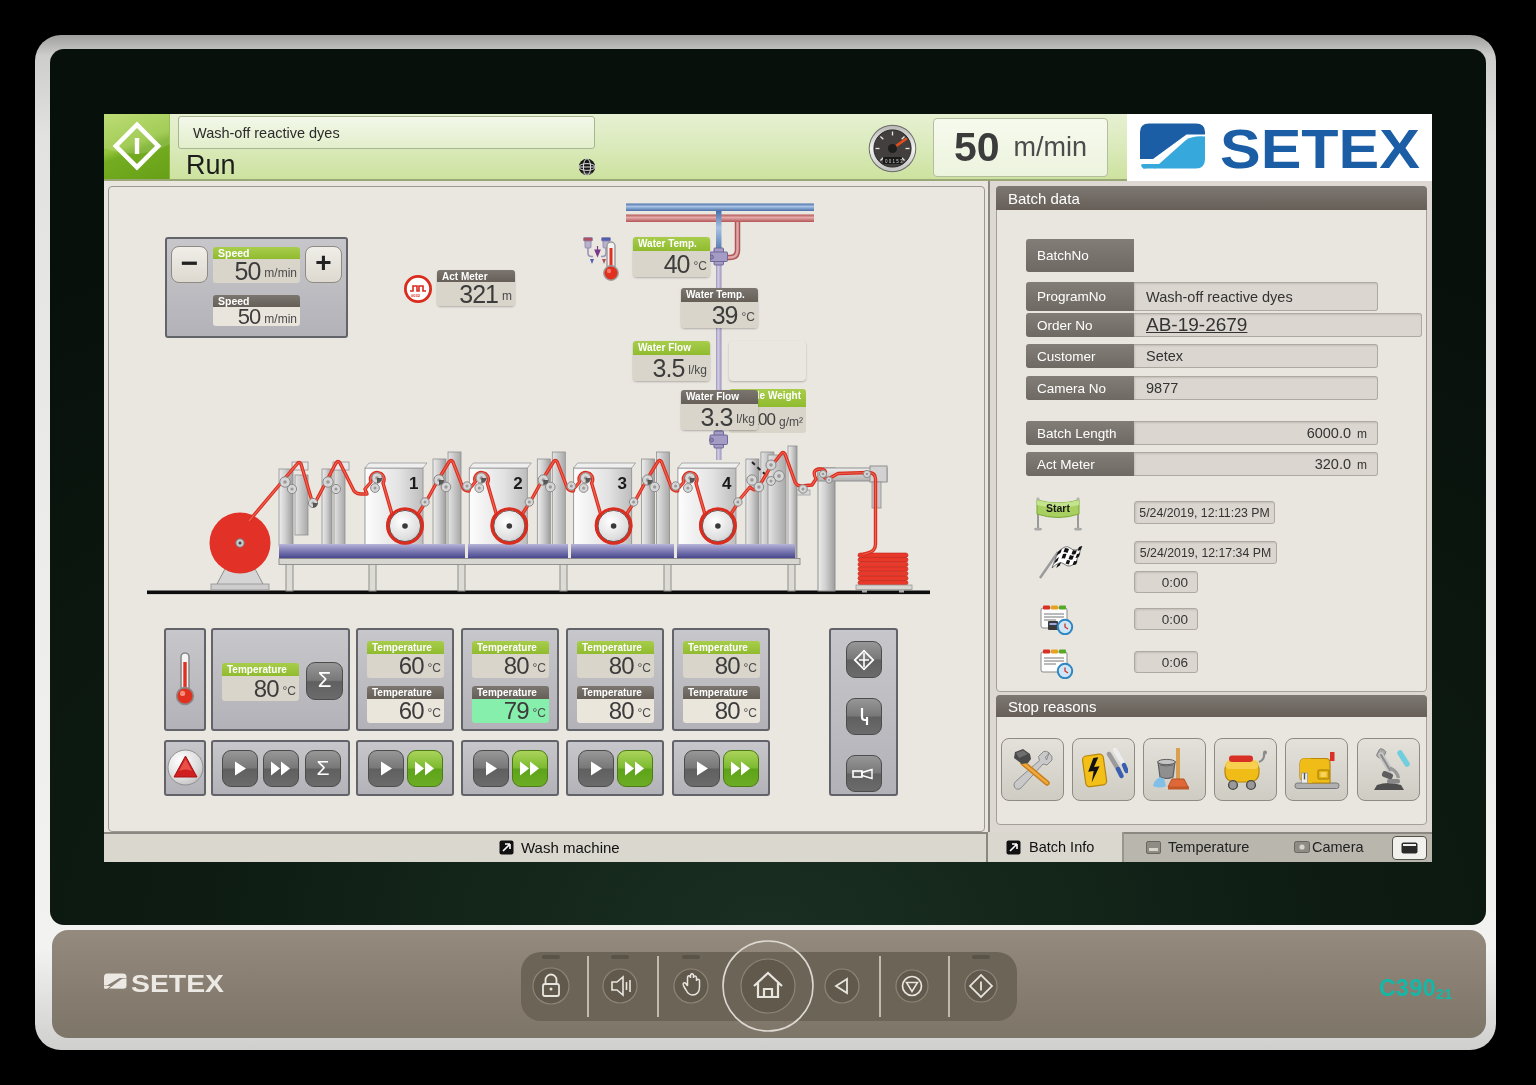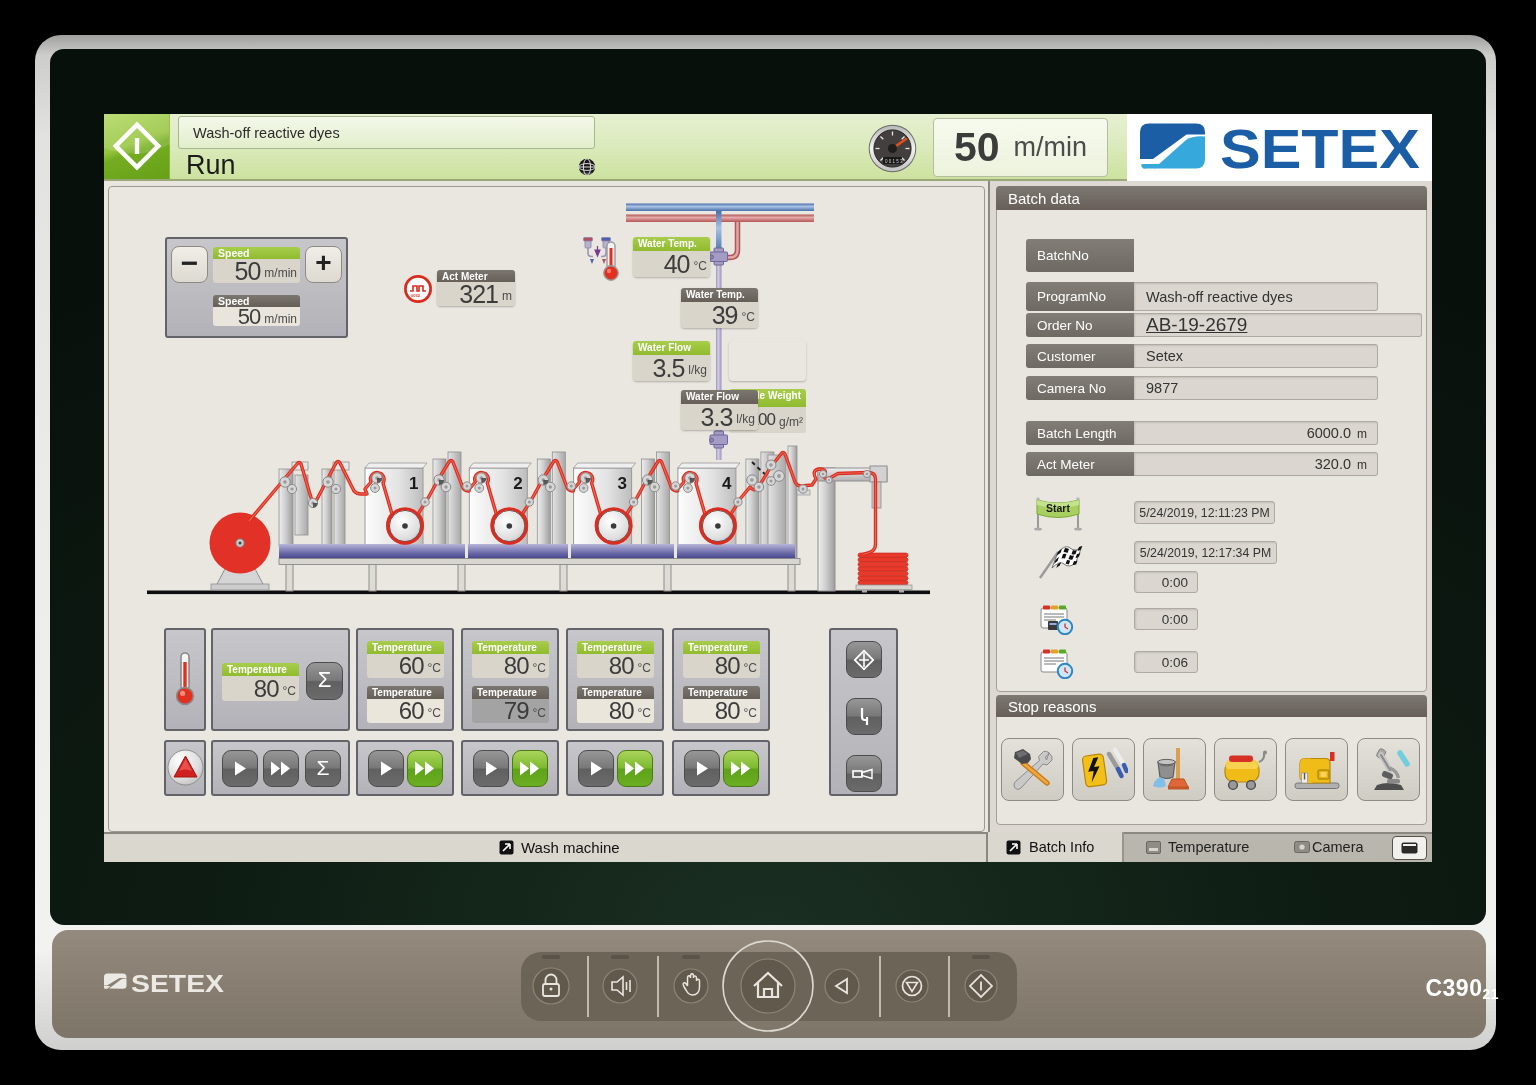--- a/index.html
+++ b/index.html
@@ -29,21 +29,21 @@
 </style></head><body>
 <div style="position:absolute;left:35px;top:35px;width:1461px;height:1015px;border-radius:26px;background:linear-gradient(180deg,#9f9f9d 0%,#cdcdcb 2%,#e2e2e0 10%,#ececea 50%,#f2f2f0 90%,#cfcfcd 100%);"></div>
 <div style="position:absolute;left:50px;top:49px;width:1436px;height:876px;border-radius:14px;background:radial-gradient(ellipse 1300px 760px at 50% 100%,#1a2f21 0%,#0d1b12 45%,#08100b 100%);"></div>
 <div style="position:absolute;left:52px;top:930px;width:1434px;height:108px;border-radius:16px;background:linear-gradient(180deg,#948b7e,#877e71 55%,#7d7567);"></div>
 <svg class="abs" style="left:102px;top:972px" width="145" height="28" viewBox="0 0 145 28">
 <path d="M2 13.5 L2 5 Q2 1.5 5.5 1.5 L21 1.5 Q24.5 1.5 24.5 5 L24.5 6 L17.5 6 L5 13.5 Z" fill="#ece9e4"></path>
 <path d="M7 16.5 L19 7.5 Q21.5 6 24.5 6.5 L24.5 13.5 Q24.5 16.8 21 16.8 Z" fill="#ece9e4"></path>
 <path d="M2.5 16.8 Q2 16.8 2 14.5 L2 14 L8.5 14 L5.3 16.8 Z" fill="#ece9e4"></path>
 <text x="29" y="20" font-size="24.5" font-weight="bold" fill="#ece9e4" textLength="93" lengthAdjust="spacingAndGlyphs">SETEX</text>
 </svg>
-<div style="position:absolute;left:1379px;top:975px;width:120px;height:28px;color:#ffffff;font-weight:bold;font-size:23px;letter-spacing:0.5px;text-align:right;">C390<span style="font-size:14px;vertical-align:-3px;">21</span></div>
+<div style="position:absolute;left:1379px;top:975px;width:120px;height:28px;color:#14b8a6;font-weight:bold;font-size:23px;letter-spacing:0.5px;">C390<span style="font-size:14px;vertical-align:-3px;">21</span></div>
 <div style="position:absolute;left:521px;top:952px;width:496px;height:69px;border-radius:20px;background:#6c6557;"></div>
 <div style="position:absolute;left:587px;top:956px;width:1.5px;height:61px;background:#cfc9be;opacity:0.85;"></div>
 <div style="position:absolute;left:657px;top:956px;width:1.5px;height:61px;background:#cfc9be;opacity:0.85;"></div>
 <div style="position:absolute;left:879px;top:956px;width:1.5px;height:61px;background:#cfc9be;opacity:0.85;"></div>
 <div style="position:absolute;left:948px;top:956px;width:1.5px;height:61px;background:#cfc9be;opacity:0.85;"></div>
 <svg class="abs" style="left:532px;top:967px" width="38" height="38" viewBox="0 0 38 38">
     <circle cx="19" cy="19" r="18" fill="#60594c" stroke="#8d8577" stroke-width="1.2"></circle>
     <rect x="11" y="17" width="16" height="12" rx="2" fill="none" stroke="#e8e5df" stroke-width="1.8"></rect>
     <path d="M13.5 17 v-4 a5.5 5.5 0 0 1 11 0 v4" fill="none" stroke="#e8e5df" stroke-width="1.8"></path>
     <circle cx="19" cy="22" r="1.5" fill="#e8e5df"></circle>
@@ -519,21 +519,21 @@
 <div class="gbox" style="position:absolute;left:461px;top:628px;width:98px;height:103px;"></div>
 <div style="position:absolute;left:472px;top:641px;width:77px;height:37px;">
     <div class="glabel" style="height:13px;">Temperature</div>
     <div class="val" style="height:24px;">
       <span class="bigv">80</span>
       <span class="unit">°C</span>
     </div>
   </div>
 <div style="position:absolute;left:472px;top:686px;width:77px;height:37px;">
     <div class="dlabel" style="height:13px;">Temperature</div>
-    <div class="val" style="height:24px;background:#a3a3a3;">
+    <div class="val" style="height:24px;background:#86efac;">
       <span class="bigv">79</span>
       <span class="unit">°C</span>
     </div>
   </div>
 <div class="gbox" style="position:absolute;left:461px;top:740px;width:98px;height:56px;"></div>
 <div class="btn-dark" style="position:absolute;left:473px;top:750px;width:36px;height:37px;display:flex;align-items:center;justify-content:center;">
     <svg width="15" height="17" viewBox="0 0 15 17">
       <path d="M2 1.5 L13 8.5 L2 15.5 z" fill="#fff"></path>
     </svg>
   </div>

